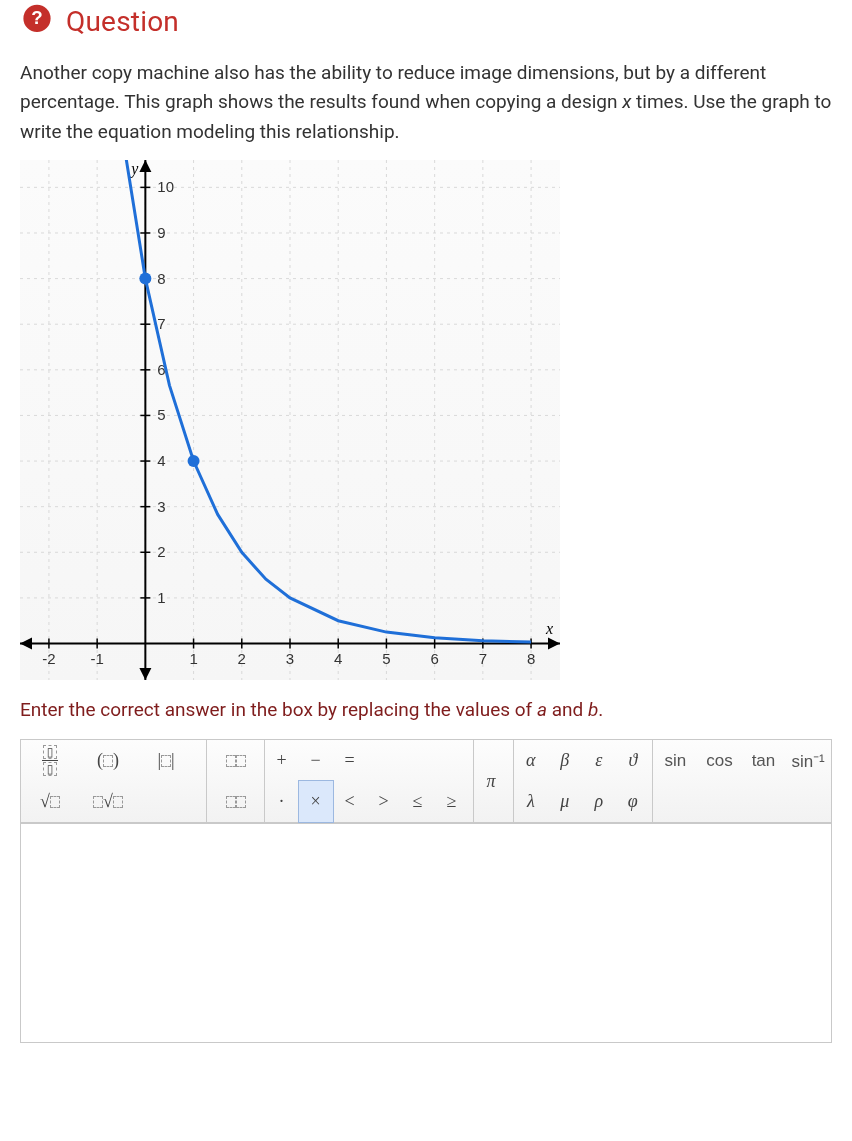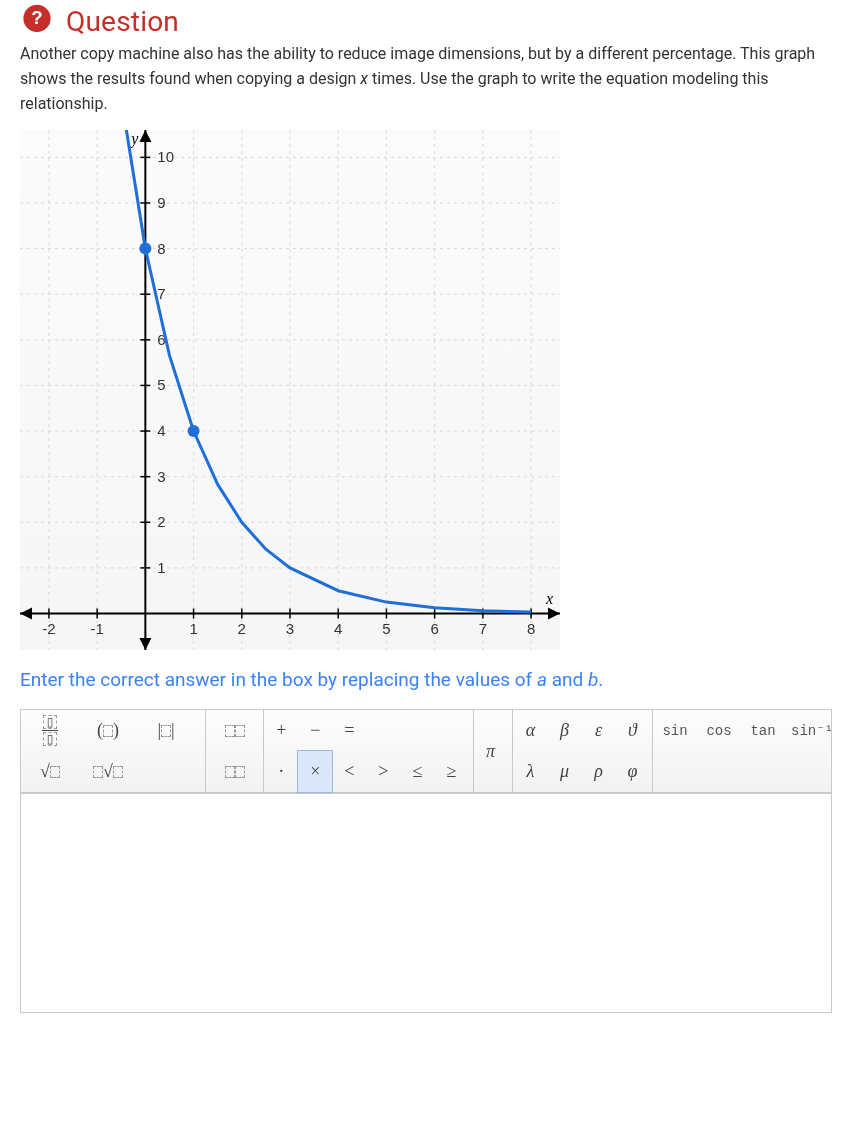--- a/index.html
+++ b/index.html
@@ -24,36 +24,36 @@
   }
   .qicon svg { width: 100%; height: 100%; }
   .qtitle {
     color: #c42f2a;
     font-size: 28px;
     font-weight: 400;
     letter-spacing: .2px;
     text-align: right;
   }
   .prompt {
-    font-size: 16px;
+    font-size: 19px;
     line-height: 1.55;
     color: #333;
-    margin-top: 4px;
+    margin-top: 20px;
   }
   .prompt .xi { font-style: italic; }
   .chart-wrap {
     margin-top: 14px;
     width: 540px;
     height: 520px;
     background: linear-gradient(#fbfbfb, #f6f6f6);
     position: relative;
   }
   .subprompt {
     font-size: 19px;
-    color: #3b82f6;
+    color: #7f1d1d;
     margin-top: 18px;
   }
   .subprompt .ai, .subprompt .bi { font-style: italic; }
 
   .toolbar {
     margin-top: 18px;
     border: 1px solid #c9c9c9;
     background: linear-gradient(#fdfdfd,#f2f2f2);
     display: flex;
     align-items: stretch;
@@ -72,21 +72,21 @@
     display: flex; align-items: center; justify-content: center;
     color: #444;
     font-size: 18px;
     cursor: pointer;
     user-select: none;
     height: 100%;
     min-width: 34px;
     padding: 0 6px;
   }
   .tbtn.wide { min-width: 58px; }
-  .tbtn.trig { min-width: 44px; font-family: Liberation Mono, monospace; font-size: 14px; color:#555; }
+  .tbtn.trig { min-width: 44px; font-family: Liberation Sans, sans-serif; font-size: 17px; color:#555; }
   .tbtn.sel { background: #dbe8fb; outline: 1px solid #9cb8e0; }
   .answerbox {
     border: 1px solid #c9c9c9;
     height: 220px;
     background: #fff;
   }
   
   .frac {
     display: inline-flex; flex-direction: column; align-items: center;
     font-size: 12px; line-height: 1;

